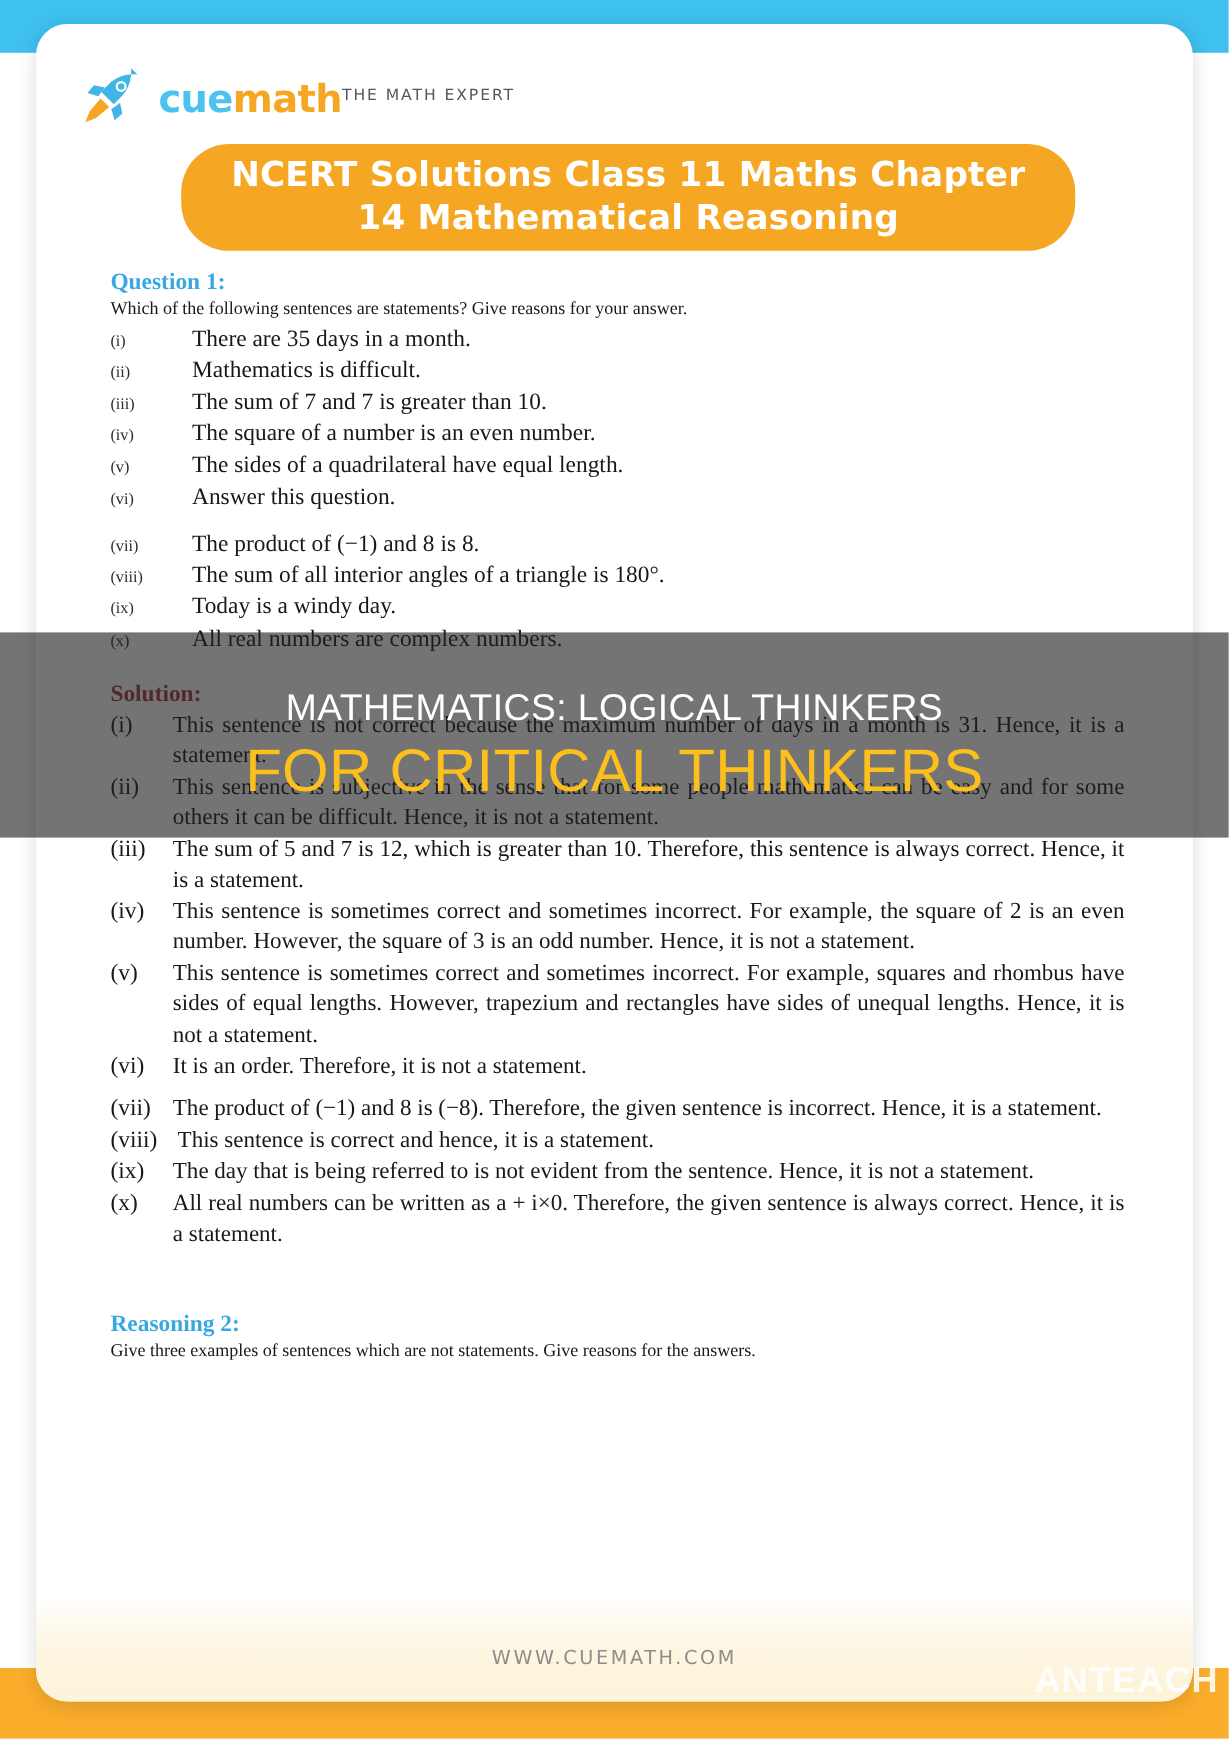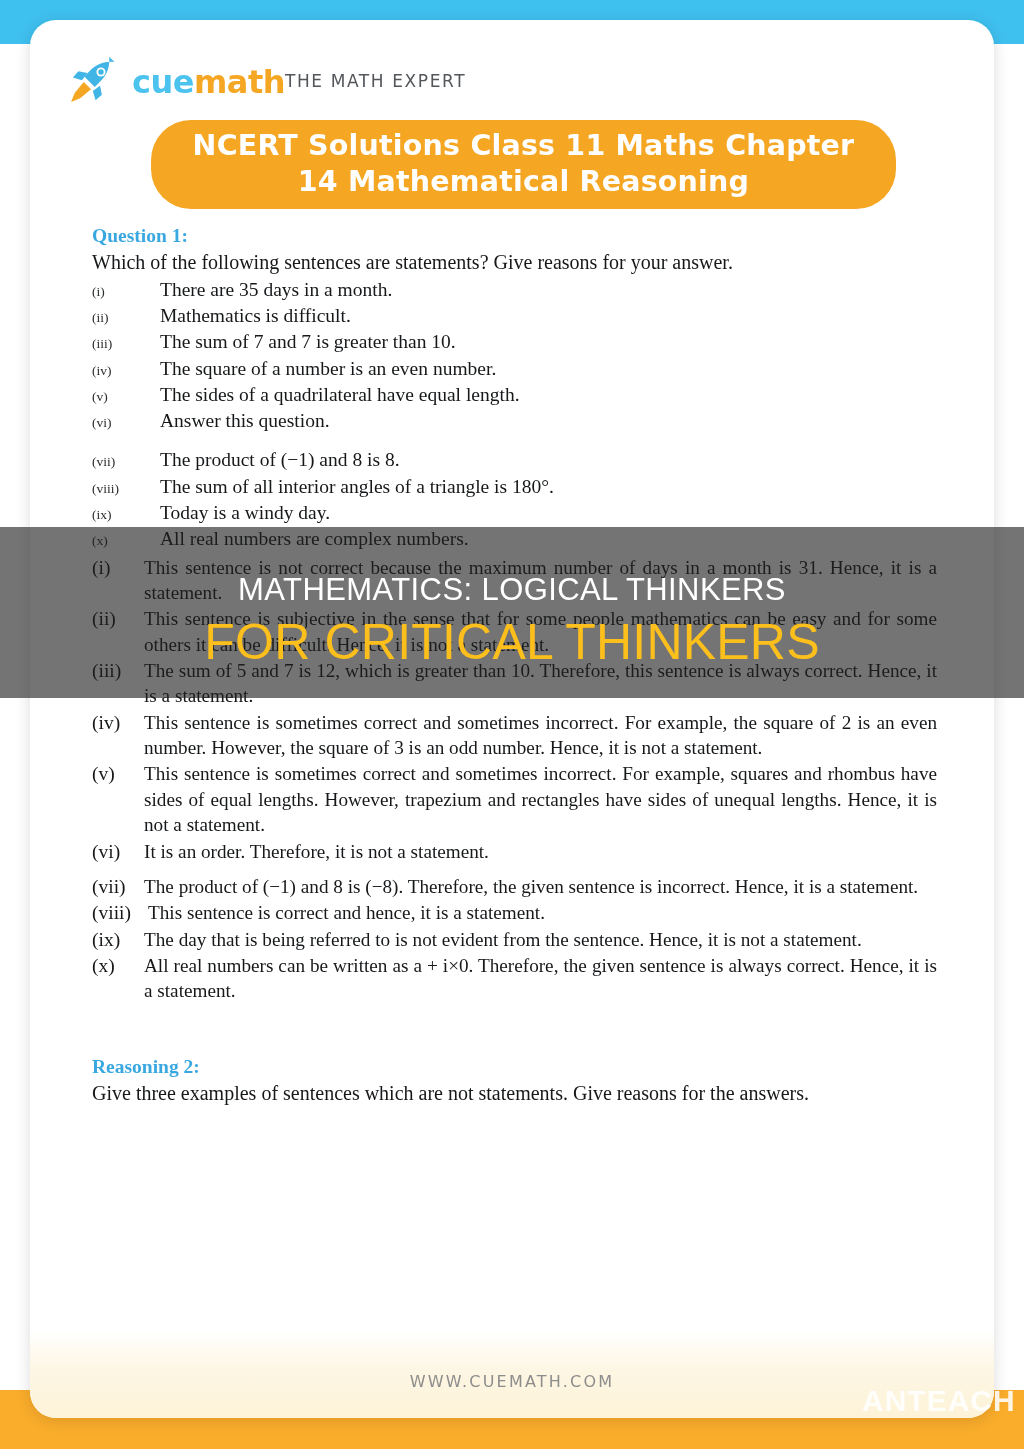--- a/index.html
+++ b/index.html
@@ -60,21 +60,21 @@
   .brand-word {
     font-family: "DejaVu Sans", sans-serif;
     font-size: 32px;
     font-weight: 700;
     letter-spacing: -0.5px;
   }
   .brand-cue { color: #4cc3ef; }
   .brand-math { color: #f5a623; }
   .brand-tagline {
     font-family: "DejaVu Sans", sans-serif;
-    font-size: 17px;
+    font-size: 13px;
     letter-spacing: 1.6px;
     color: #53565a;
     margin-top: 7px;
     font-weight: 500;
   }
 
   
   .title-pill {
     position: absolute;
     top: 100px;
@@ -115,21 +115,21 @@
     margin-bottom: 2px;
   }
   .sol-head {
     color: #a33b3b;
     font-weight: 700;
     font-size: 19.5px;
     font-family: "Liberation Serif", serif;
     margin-bottom: 2px;
   }
   .q-text {
-    font-size: 20px;
+    font-size: 15px;
     line-height: 1.33;
   }
 
   
   .rlist { margin-top: 1px; }
   .rrow {
     display: flex;
     align-items: baseline;
     line-height: 1.35;
   }
@@ -308,20 +308,21 @@
       <div class="rrow">
         <span class="rn">(ix)</span>
         <span class="rtx">Today is a windy day.</span>
       </div>
       <div class="rrow">
         <span class="rn">(x)</span>
         <span class="rtx">All real numbers are complex numbers.</span>
       </div>
     </div>
 
+    <div class="sol-head" style="margin-top:22px;">Solution:</div>
 
     <div class="slist">
       <div class="srow">
         <span class="sn">(i)</span>
         <span class="stx">This sentence is not correct because the maximum number of days in a month is 31. Hence, it is a statement.</span>
       </div>
       <div class="srow">
         <span class="sn">(ii)</span>
         <span class="stx">This sentence is subjective in the sense that for some people mathematics can be easy and for some others it can be difficult. Hence, it is not a statement.</span>
       </div>

